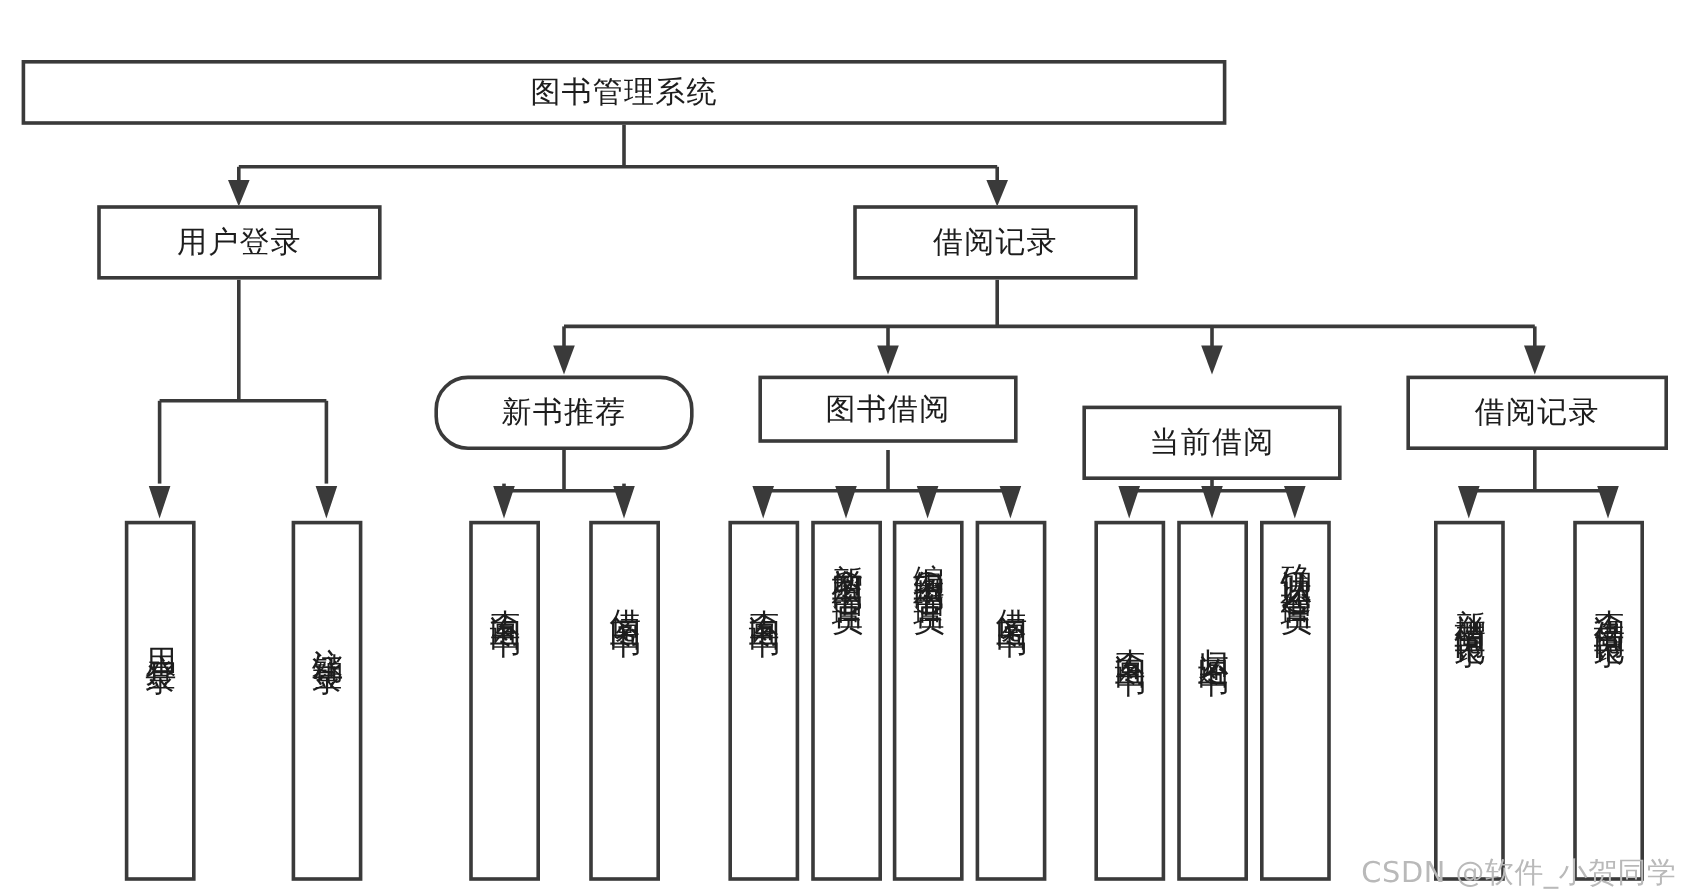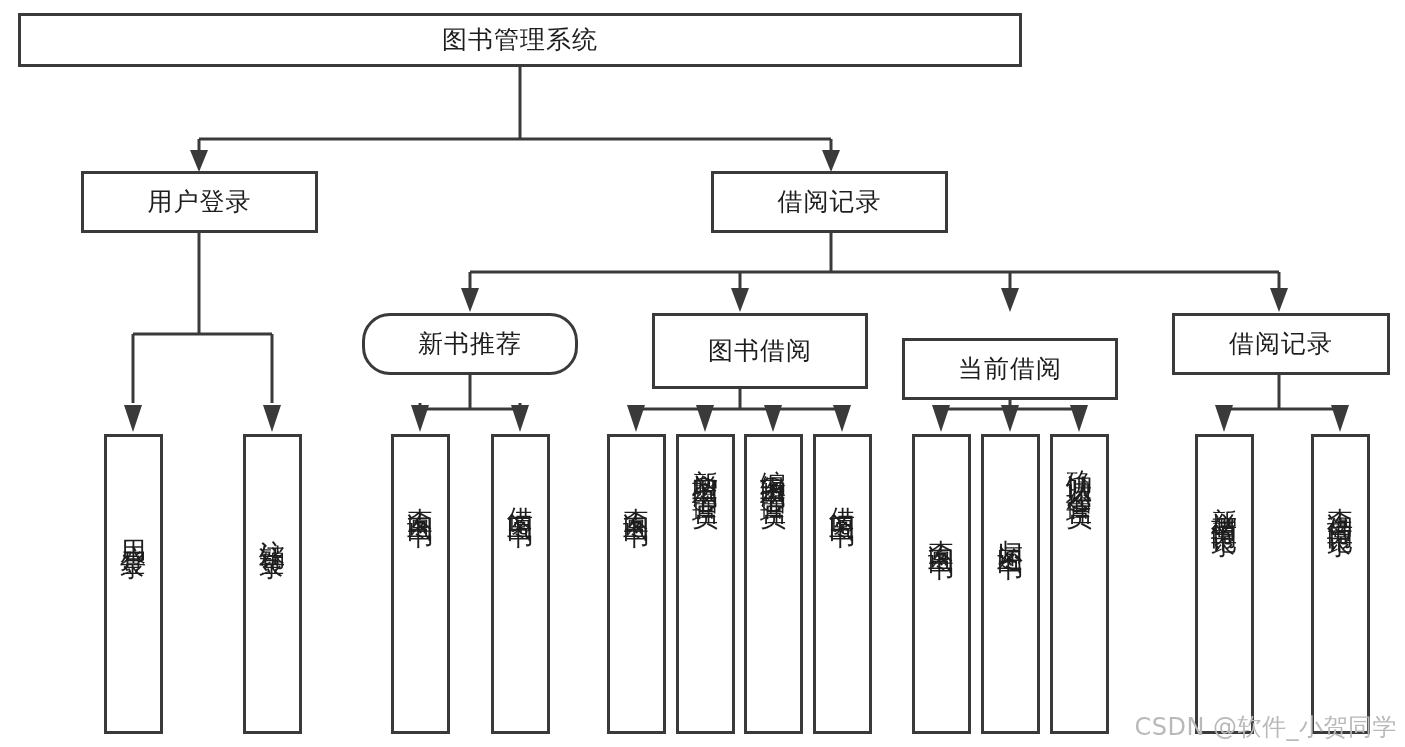--- a/index.html
+++ b/index.html
@@ -36,20 +36,21 @@
     justify-content: center;
     text-align: center;
   }
   .node.h {
     font-size: 25px;
     line-height: 1.15;
     letter-spacing: 1px;
   }
   .node.root {
     font-size: 25px;
+    margin-top: 37px;
   }
   
   .node.v {
     align-items: flex-start;
     justify-content: center;
     padding-top: 10px;
   }
   .node.v .vtext {
     writing-mode: vertical-rl;
     text-orientation: upright;
@@ -169,21 +170,21 @@
   </div>
 
   <div class="node h" style="left:711px; top:171px; width:237px; height:62px;">
     <span>借阅记录</span>
   </div>
 
   <div class="node h" style="left:362px; top:313px; width:216px; height:62px;border-radius:28px;">
     <span>新书推荐</span>
   </div>
 
-  <div class="node h" style="left:652px; top:313px; width:216px; height:76px;">
+  <div class="node h" style="left:632px; top:313px; width:216px; height:56px;">
     <span>图书借阅</span>
   </div>
 
   <div class="node h" style="left:902px; top:313px; width:216px; height:62px;margin-top:25px;">
     <span>当前借阅</span>
   </div>
 
   <div class="node h" style="left:1172px; top:313px; width:218px; height:62px;">
     <span>借阅记录</span>
   </div>

